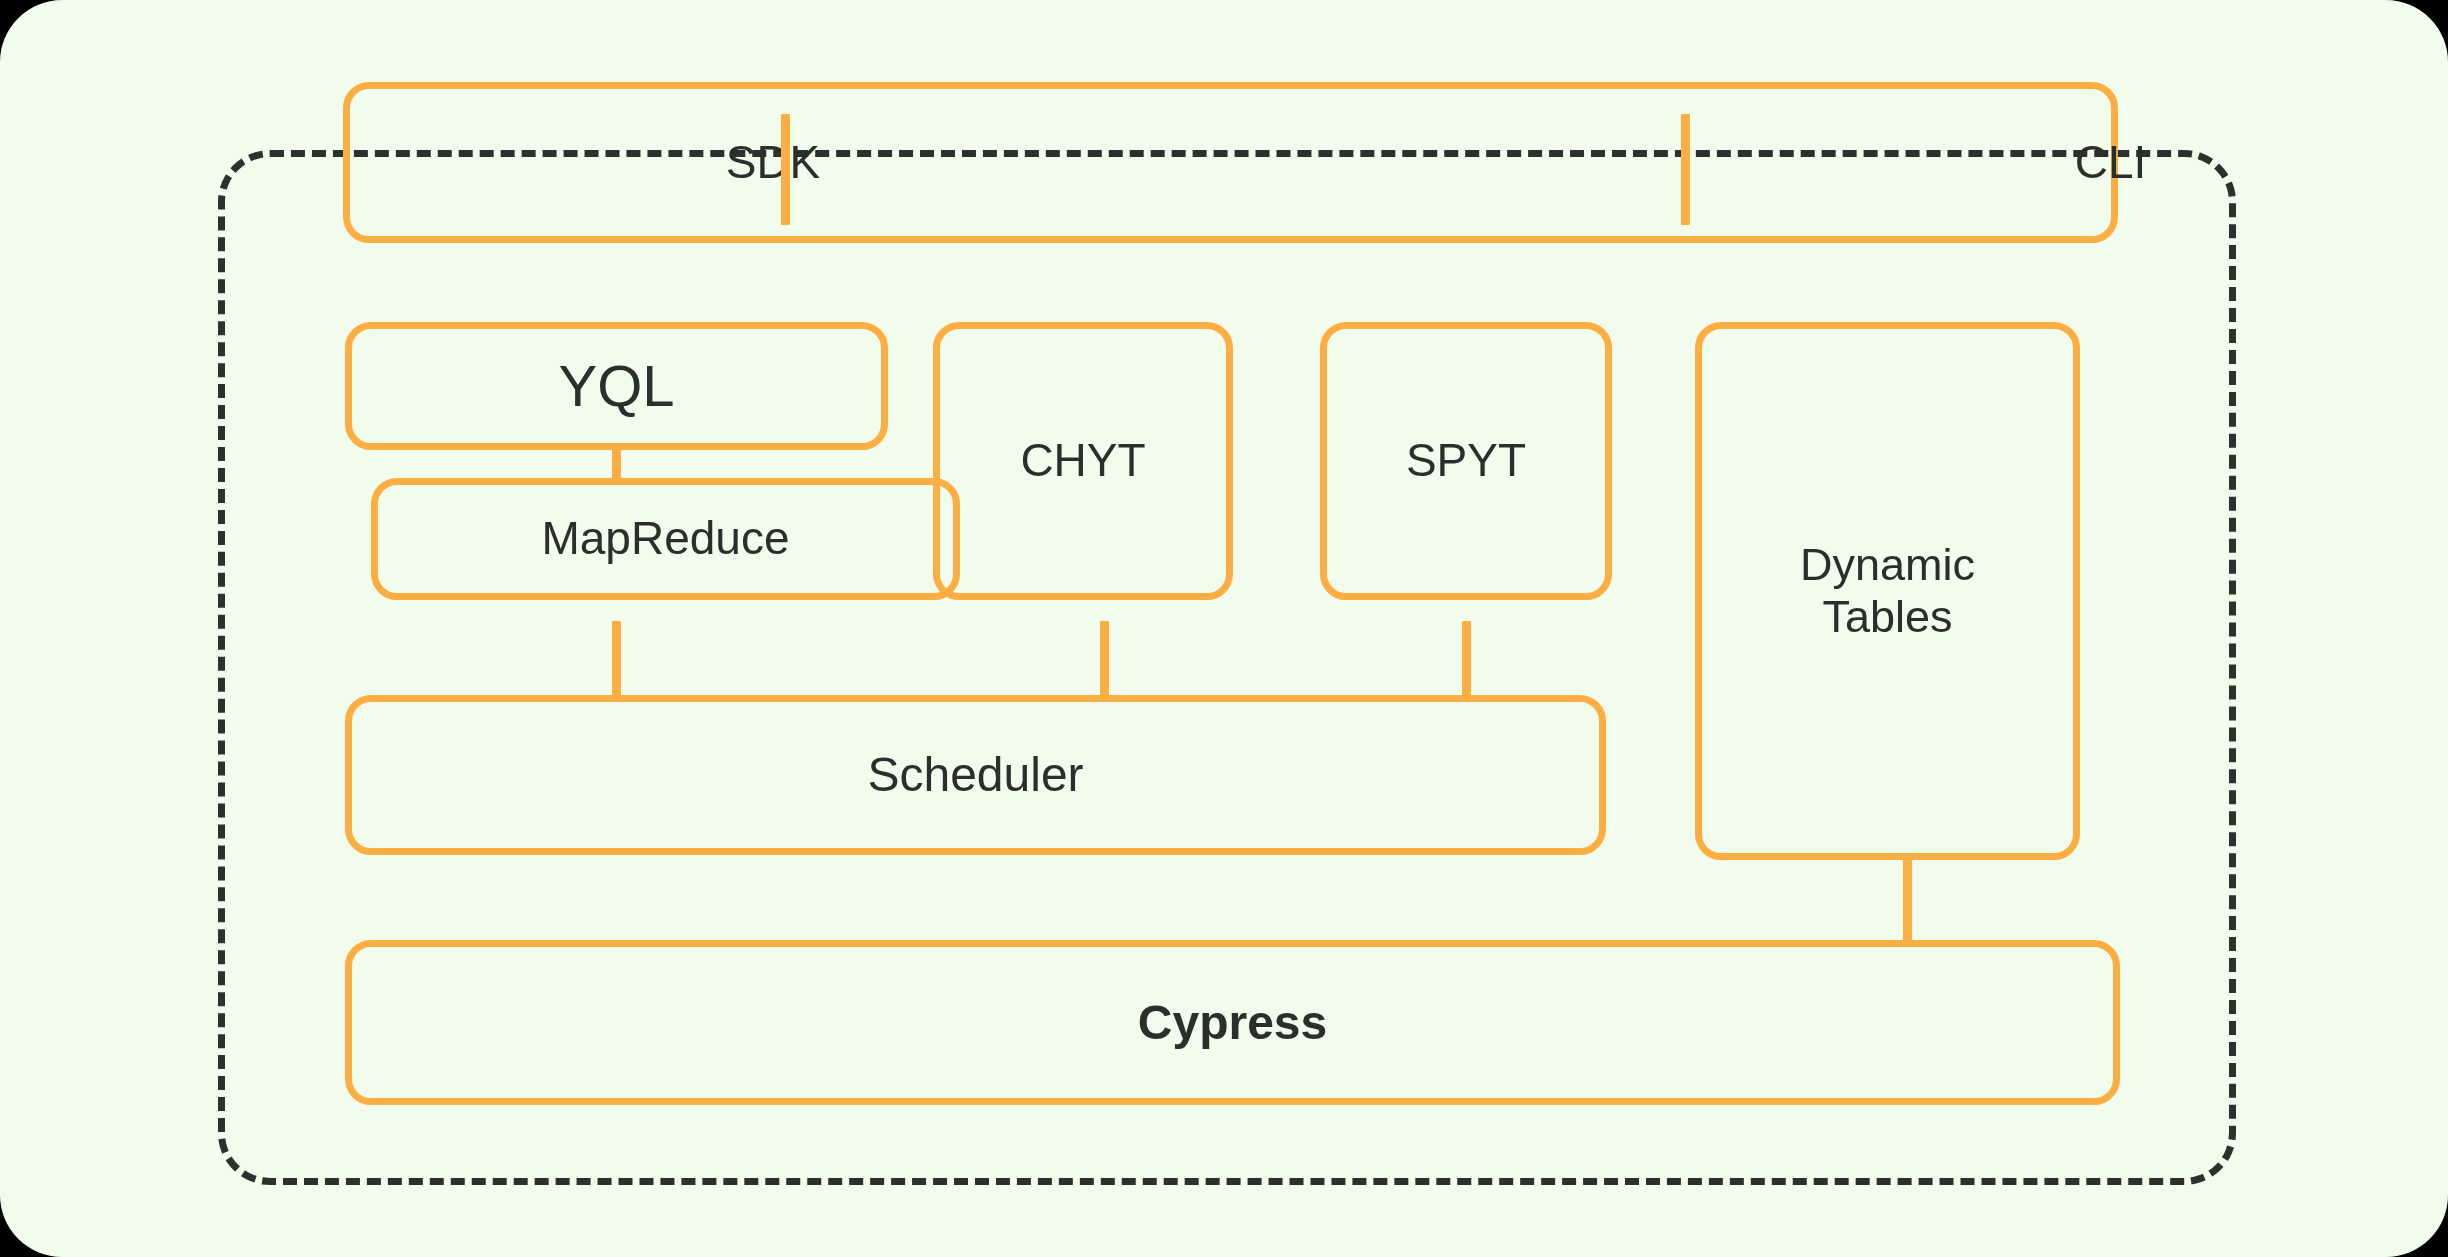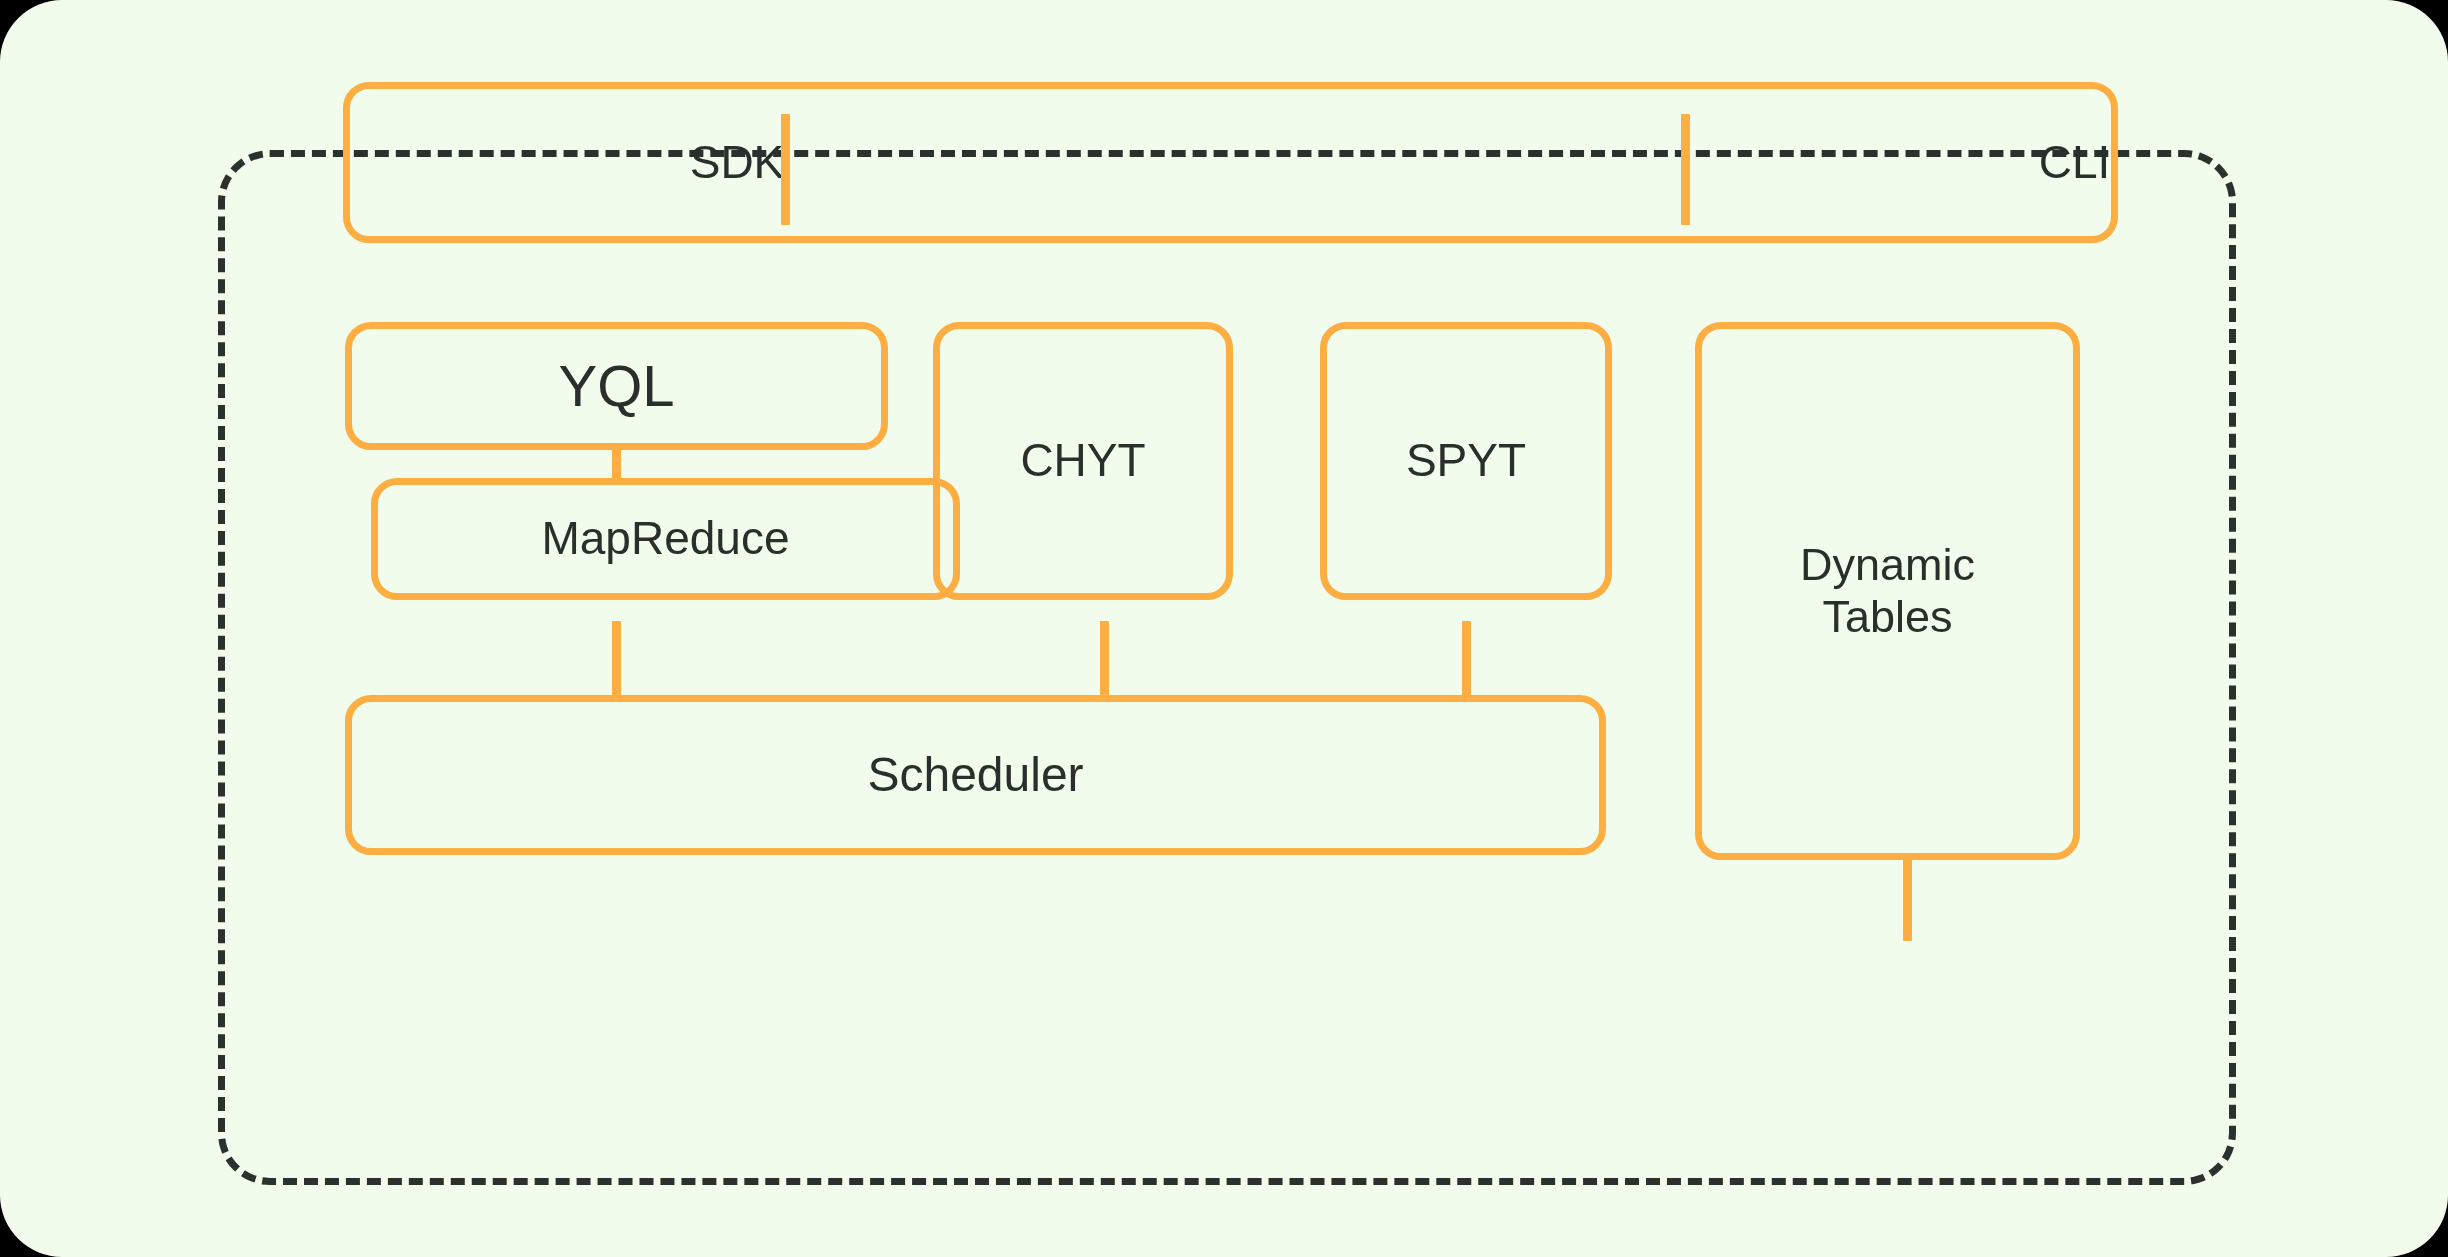--- a/index.html
+++ b/index.html
@@ -76,20 +76,21 @@
   }
   #access-bar .seg {
     position: absolute;
     top: 0;
     height: 100%;
     display: flex;
     align-items: center;
     justify-content: center;
     font-size: 46px;
     color: #2A2F2C;
+    padding-left: 36px;
   }
   #seg-sdk   { left: 0px;    width: 774px; }
   #seg-ui    { left: 774px;  width: 900px; }
   #seg-cli   { left: 1674px; width: 101px; }
 
   .bar-divider {
     position: absolute;
     top: 25px;
     width: 9px;
     height: 111px;
@@ -183,20 +184,23 @@
 
     <div class="node" id="node-dynamic-tables">
       <span class="node-label">Dynamic
 Tables</span>
     </div>
 
     <div class="node" id="node-scheduler">
       <span class="node-label">Scheduler</span>
     </div>
 
+    <div class="node" id="node-cypress">
+      <span class="node-label">Cypress</span>
+    </div>
 
     <div class="connector" id="link-yql-mapreduce"></div>
     <div class="connector" id="link-mapreduce-scheduler"></div>
     <div class="connector" id="link-chyt-scheduler"></div>
     <div class="connector" id="link-spyt-scheduler"></div>
     <div class="connector" id="link-dyntables-cypress"></div>
 
   </div>
 </div>
 

